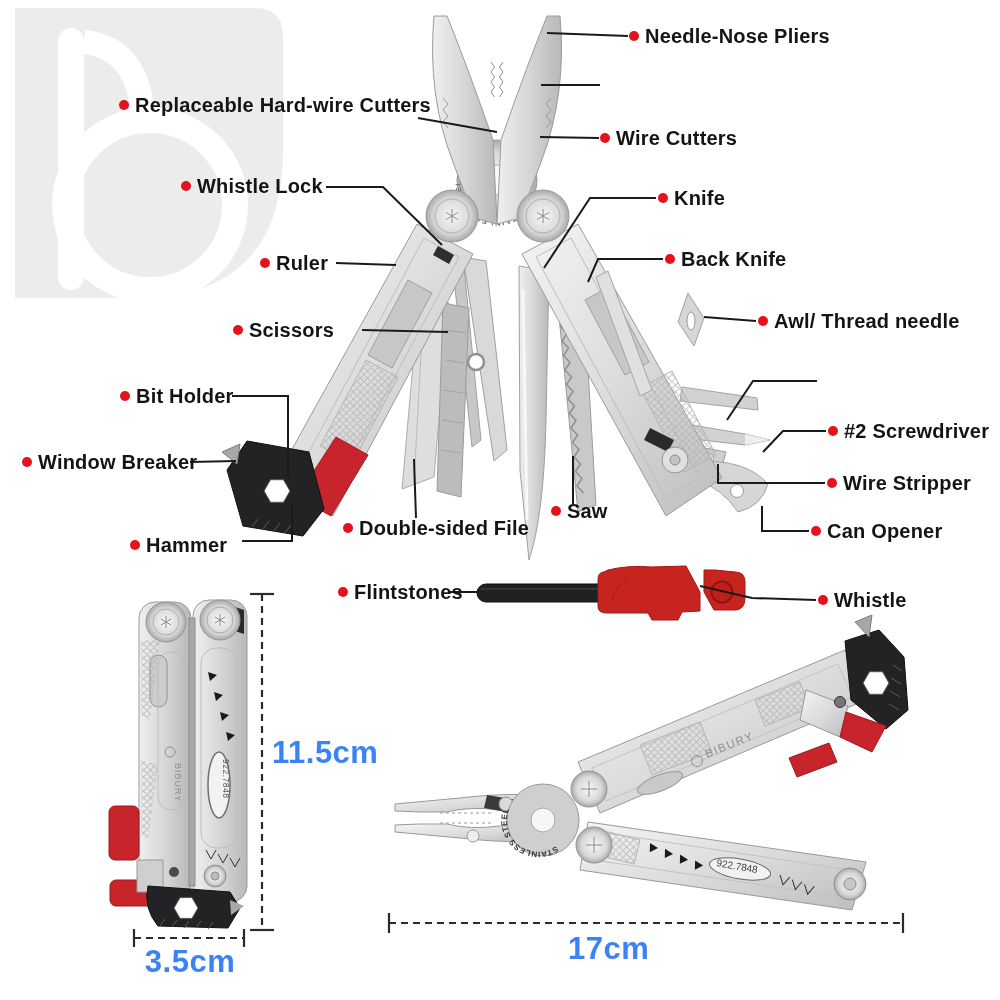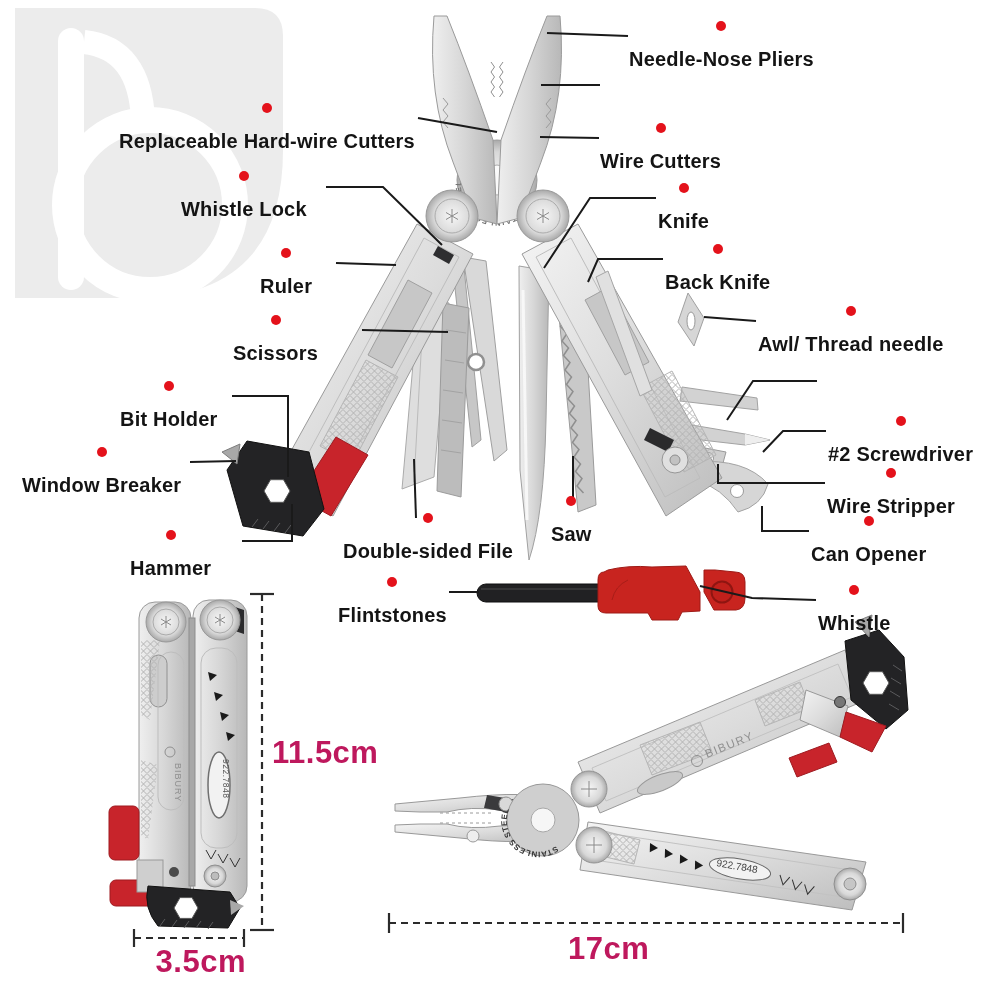--- a/index.html
+++ b/index.html
@@ -1,23 +1,23 @@
 <!DOCTYPE html>
 <html><head>
 <meta charset="utf-8">
 <style>
   html,body{margin:0;padding:0;background:#fff;}
   #stage{position:relative;width:1000px;height:1000px;background:#ffffff;overflow:hidden;
          font-family:"Liberation Sans",sans-serif;}
   #art{position:absolute;left:0;top:0;}
-  .label{position:absolute;display:flex;align-items:center;gap:17px;height:30px;
-         color:#141414;font-size:20px;font-weight:700;letter-spacing:.2px;white-space:nowrap;flex-direction:column;}
+  .label{position:absolute;display:flex;align-items:center;gap:6px;height:30px;
+         color:#141414;font-size:20px;font-weight:700;letter-spacing:.2px;white-space:nowrap;}
   .label .dot{width:10px;height:10px;border-radius:50%;background:#e4121b;flex:0 0 auto;}
-  .dim{position:absolute;color:#be185d;font-size:31px;font-weight:700;letter-spacing:.5px;white-space:nowrap;}
-  .dim.center{text-align:right;}
+  .dim{position:absolute;color:#3b82f6;font-size:31px;font-weight:700;letter-spacing:.5px;white-space:nowrap;}
+  .dim.center{text-align:center;}
 </style>
 </head>
 <body>
 
 <div id="stage">
 
 <svg id="art" width="1000" height="1000" viewBox="0 0 1000 1000">
   <defs>
     <linearGradient id="met" x1="0" y1="0" x2="1" y2="1">
       <stop offset="0" stop-color="#f4f4f4"></stop>
@@ -289,21 +289,21 @@
 </svg>
 
 <div class="label" style="left:629px;top:21px">
       <span class="dot"></span>
       <span>Needle-Nose Pliers</span>
     </div>
 <div class="label" style="left:600px;top:123px">
       <span class="dot"></span>
       <span>Wire Cutters</span>
     </div>
-<div class="label" style="left:119px;top:103px">
+<div class="label" style="left:119px;top:90px">
       <span class="dot"></span>
       <span>Replaceable Hard-wire Cutters</span>
     </div>
 <div class="label" style="left:181px;top:171px">
       <span class="dot"></span>
       <span>Whistle Lock</span>
     </div>
 <div class="label" style="left:658px;top:183px">
       <span class="dot"></span>
       <span>Knife</span>

